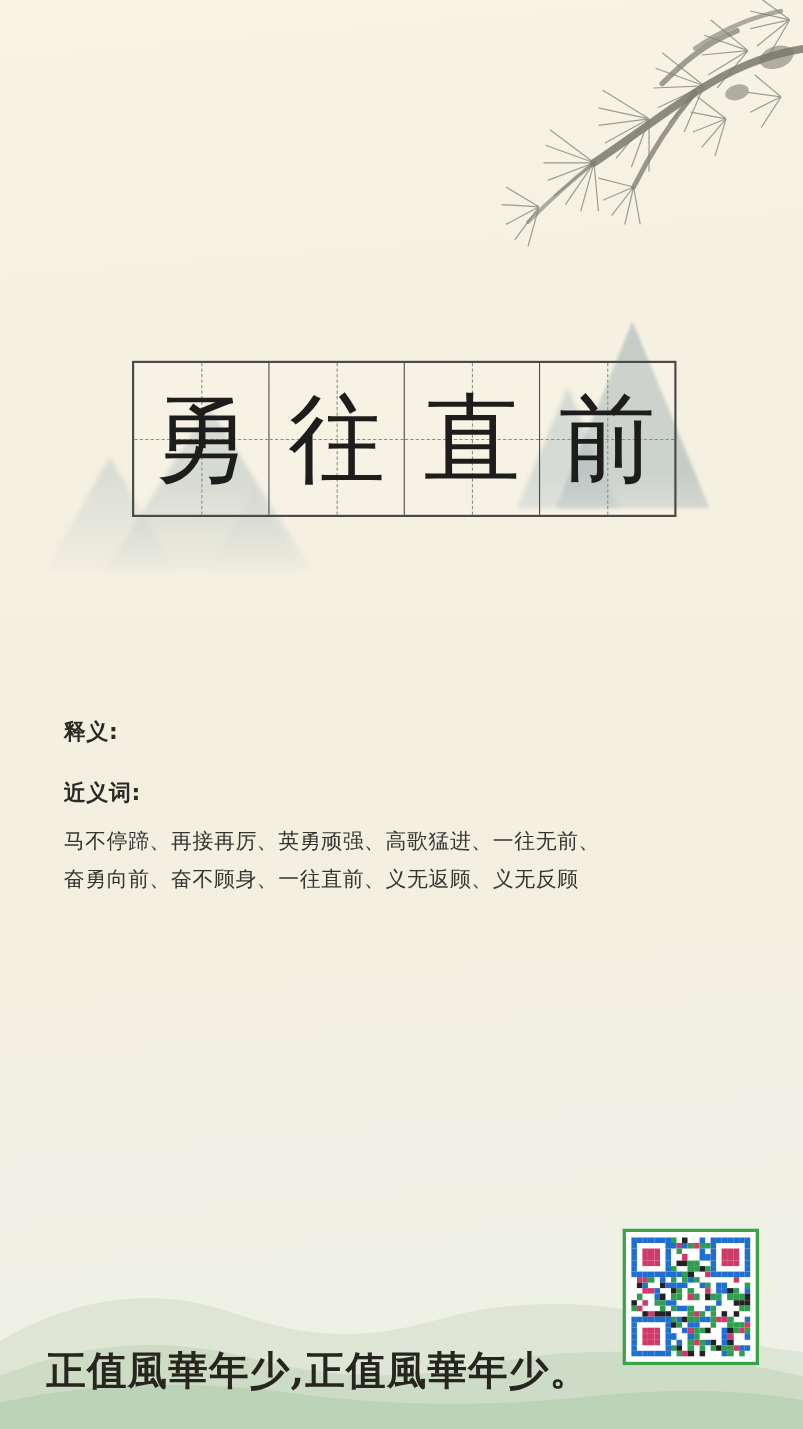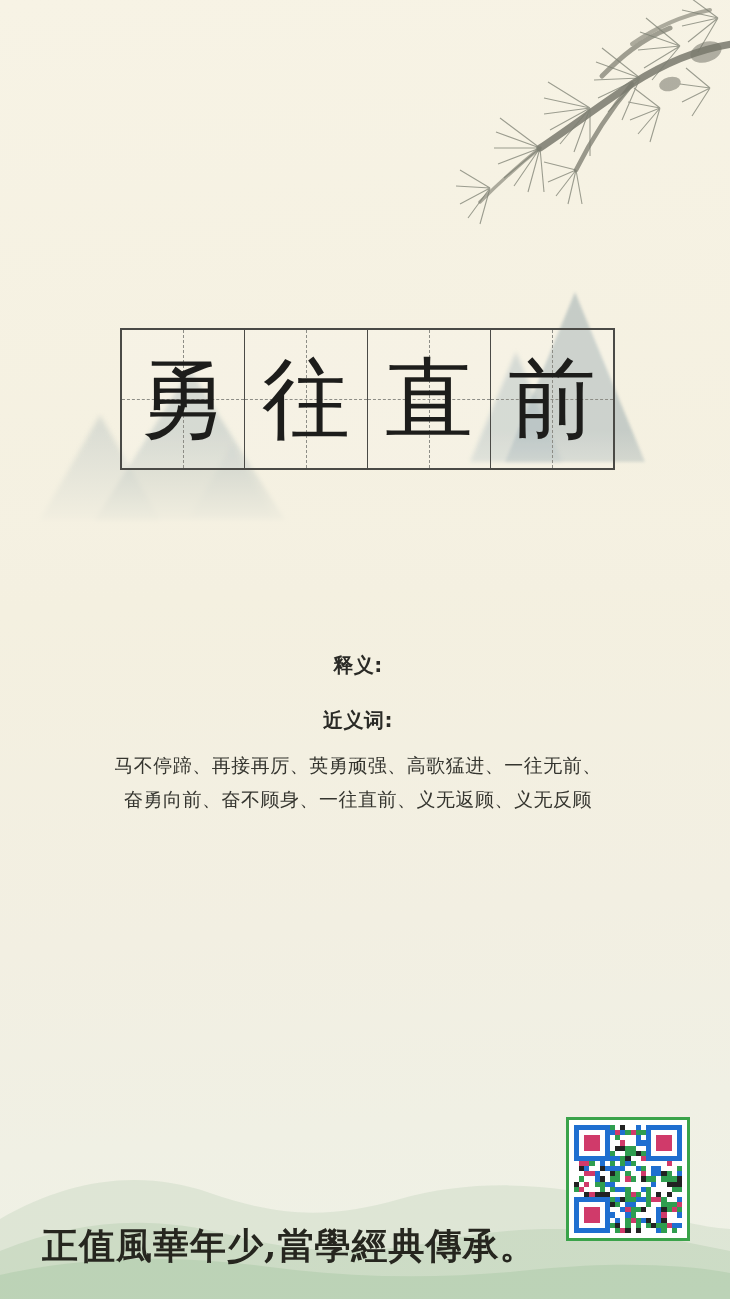--- a/index.html
+++ b/index.html
@@ -160,21 +160,20 @@
     line-height: 1;
     color: #1d1d1b;
   }
 
   
   .content {
     position: absolute;
     left: 58px;
     top: 652px;
     width: 600px;
-    text-align: center;
   }
   .block { margin-bottom: 28px; }
   .block:last-child { margin-bottom: 0; }
   .label {
     font-family: "DejaVu Sans", "Liberation Sans", sans-serif;
     font-weight: bold;
     font-size: 20px;
     color: #2a2a26;
     margin-bottom: 14px;
     letter-spacing: .5px;
@@ -757,15 +756,15 @@
         <i style="background: transparent;"></i>
         <i style="background: transparent;"></i>
         <i style="background: rgb(31, 111, 208);"></i>
         <i style="background: rgb(47, 158, 79);"></i>
         <i style="background: transparent;"></i>
         <i style="background: rgb(47, 158, 79);"></i>
         <i style="background: transparent;"></i>
       </div>
   </div>
 
-  <div class="footline">正值風華年少,當學經典傳承。</div>
+  <div class="footline">正值風華年少,正值風華年少。</div>
 
 </div>
 
 </body></html>

